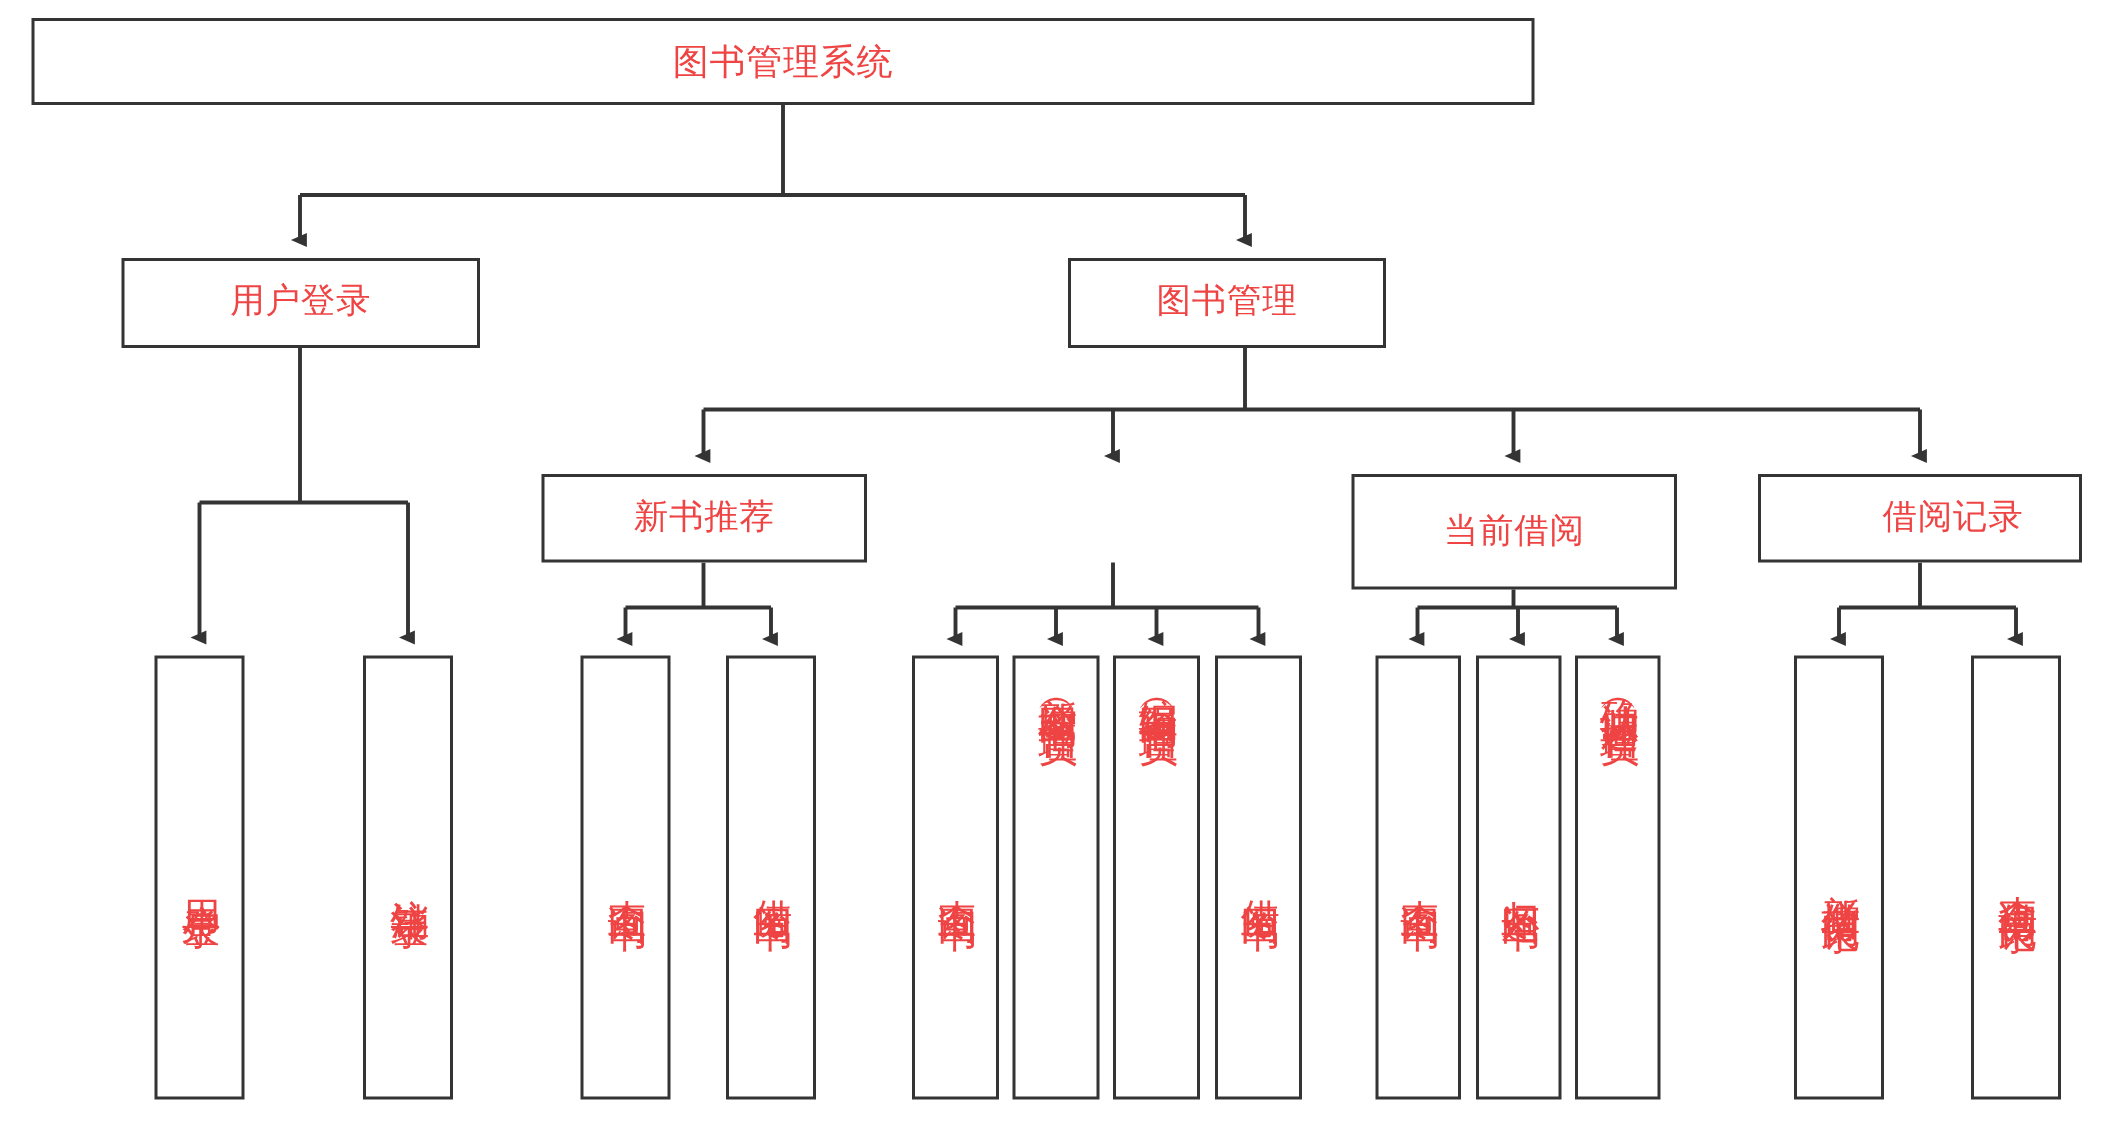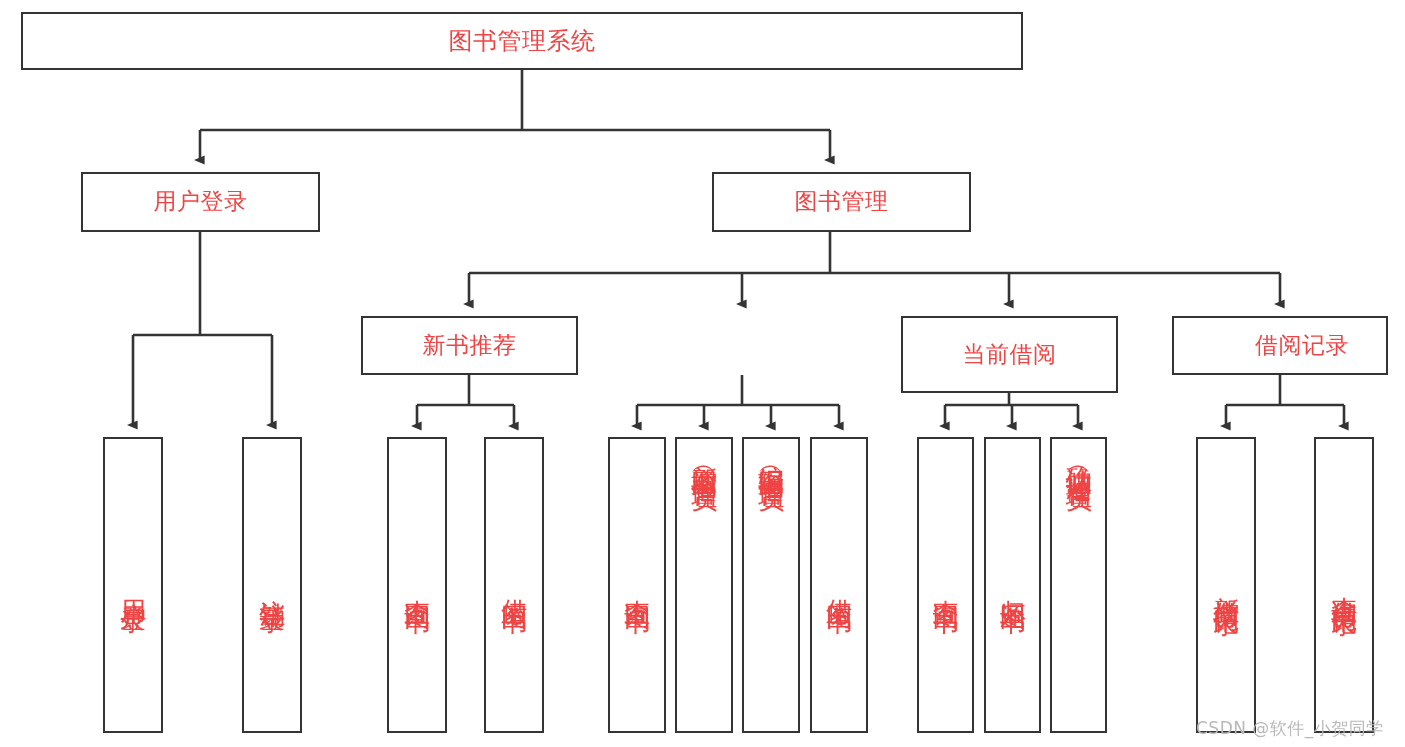--- a/index.html
+++ b/index.html
@@ -132,21 +132,21 @@
     </g>
   </svg>
 
   <div class="node h root" style="left:21px;top:12px;width:1002px;height:58px;">
     <span class="label">图书管理系统</span>
   </div>
 
   <div class="node h" style="left:81px;top:172px;width:239px;height:60px;">
     <span class="label">用户登录</span>
   </div>
-  <div class="node h" style="left:712px;top:172px;width:259px;height:60px;">
+  <div class="node h" style="left:712px;top:172px;width:212px;height:60px;">
     <span class="label">图书管理</span>
   </div>
 
   <div class="node h" style="left:361px;top:316px;width:217px;height:59px;">
     <span class="label">新书推荐</span>
   </div>
   <div class="node h" style="left:901px;top:316px;width:217px;height:77px;">
     <span class="label">当前借阅</span>
   </div>
   <div class="node h" style="left:1172px;top:316px;width:216px;height:59px;padding-left:44px;">
@@ -190,15 +190,14 @@
     <span class="label">确认归还（管理员）</span>
   </div>
 
   <div class="node v mid" style="left:1196px;top:437px;width:60px;height:296px;">
     <span class="label">新增借阅记录</span>
   </div>
   <div class="node v mid" style="left:1314px;top:437px;width:60px;height:296px;">
     <span class="label">查询借阅记录</span>
   </div>
 
-  <div class="watermark" style="left:1196px;top:717px;">CSDN @软件_小贺同学</div>
 
 </div>
 
 </body></html>

